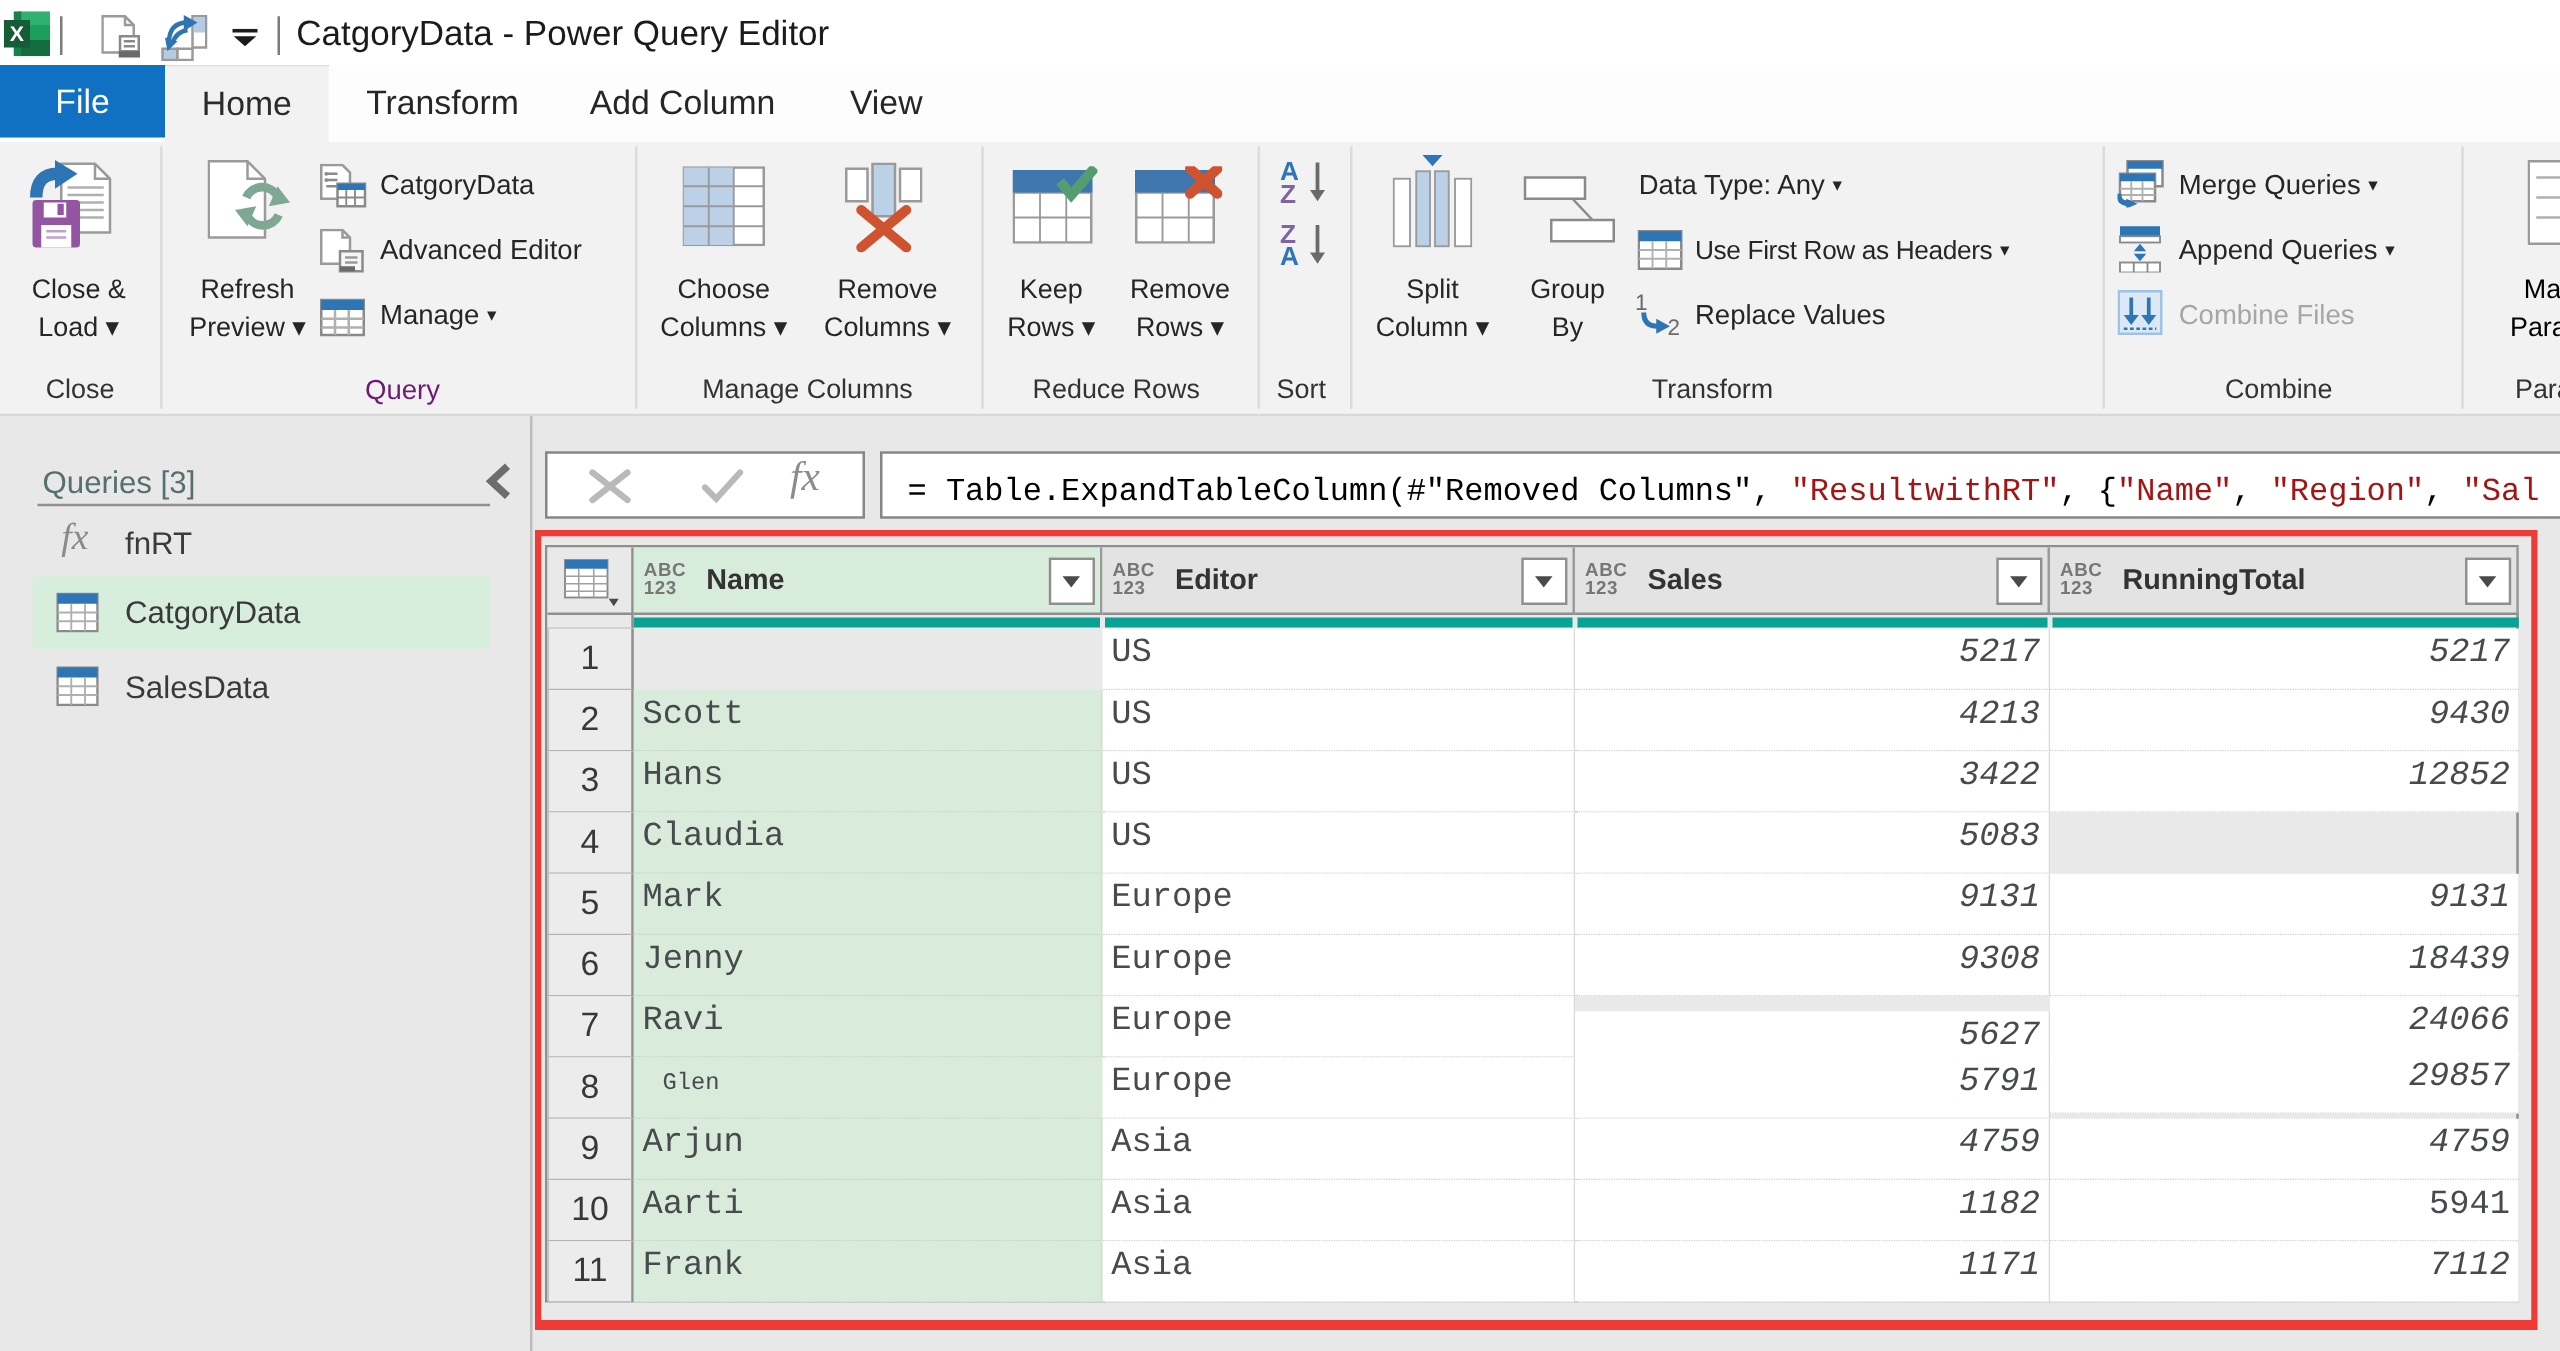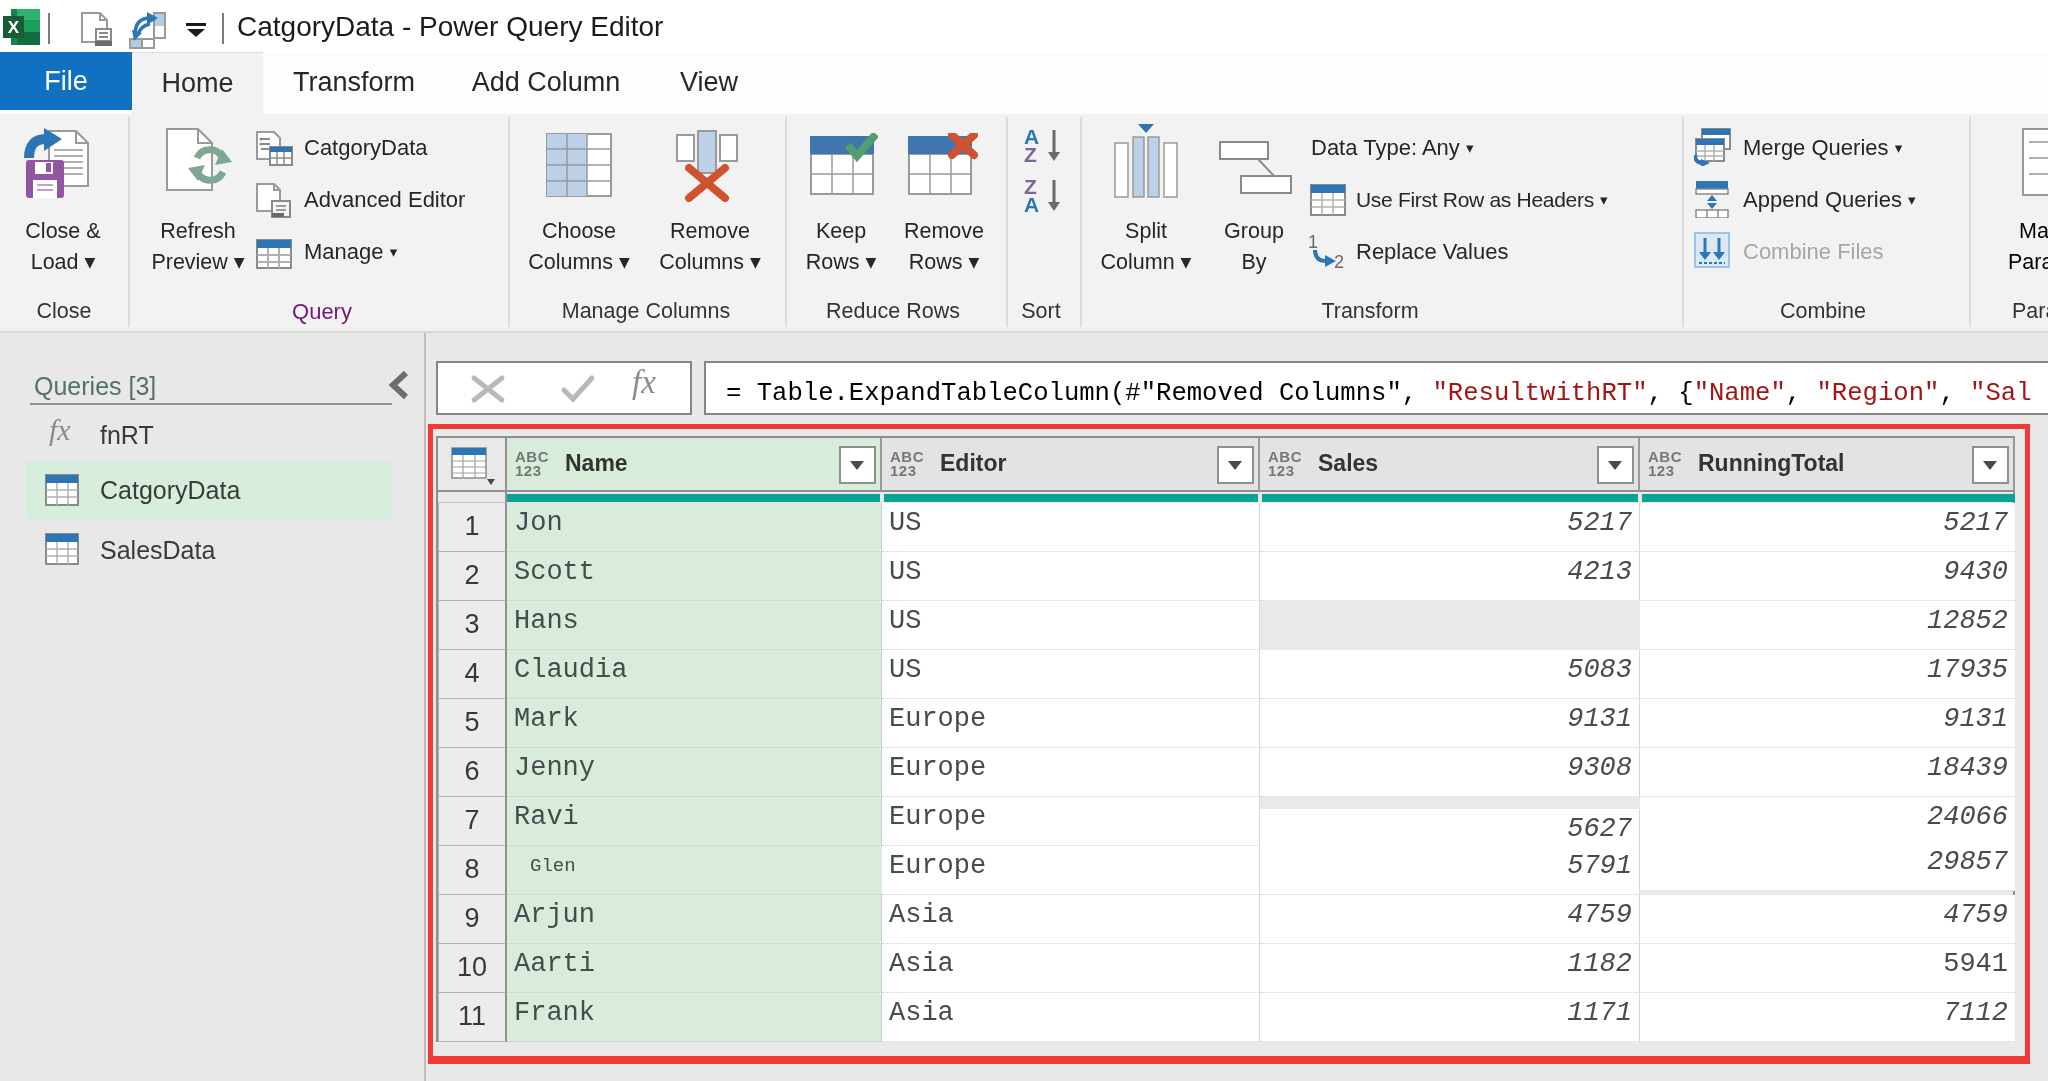--- a/index.html
+++ b/index.html
@@ -348,38 +348,37 @@
 <div class="abs" style="left:1210px;top:12px;font-size:15px;font-weight:bold;color:#777;line-height:13.5px;letter-spacing:0.5px;">ABC<br>123</div>
 <div class="abs" style="left:1260px;top:0;height:54px;line-height:50px;font-size:23px;font-weight:bold;color:#333;">RunningTotal</div>
 <div class="abs" style="left:1534px;top:8px;width:37px;height:38px;background:#fff;border:2px solid #8f8f8f;box-sizing:border-box;"></div>
 <div class="abs" style="left:1545px;top:8px;width:0;height:0;margin-top:15px;border-left:7px solid transparent;border-right:7px solid transparent;border-top:9px solid #4a4a4a;"></div>
 <div class="abs" style="left:0px;top:54px;width:69px;height:11px;background:#e9e9e9;border-right:2px solid #8f8f8f;border-bottom:1px solid #c0c0c0;box-sizing:border-box;"></div>
 <div class="abs" style="left:69px;top:56px;width:373px;height:8px;background:#0ba295;"></div>
 <div class="abs" style="left:446px;top:56px;width:374px;height:8px;background:#0ba295;"></div>
 <div class="abs" style="left:824px;top:56px;width:376px;height:8px;background:#0ba295;"></div>
 <div class="abs" style="left:1204px;top:56px;width:373px;height:8px;background:#0ba295;"></div>
 <div class="abs" style="left:0px;top:65px;width:69px;height:49px;background:#ececec;border:1px solid #b4b4b4;border-right:2px solid #8f8f8f;border-top:none;box-sizing:border-box;text-align:center;line-height:47px;font-size:27px;color:#383838;">1</div>
-<div class="abs" style="left:69px;top:65px;width:375px;height:49px;background:#d9ecdc;border-right:1px solid #c6d8c9;border-bottom:1px dotted #c2cfc4;box-sizing:border-box;font-family:'Liberation Mono',monospace;font-size:27px;color:#474b4d;padding-left:7px;line-height:41px;">Jon</div>
 <div class="abs" style="left:444px;top:65px;width:378px;height:49px;background:#fff;border-right:1px solid #d8d8d8;border-bottom:1px dotted #cfcfcf;box-sizing:border-box;font-family:'Liberation Mono',monospace;font-size:27px;color:#474b4d;padding-left:7px;line-height:41px;">US</div>
 <div class="abs" style="left:822px;top:65px;width:380px;height:49px;background:#fff;border-right:1px solid #d8d8d8;border-bottom:1px dotted #cfcfcf;box-sizing:border-box;font-family:'Liberation Mono',monospace;font-size:27px;color:#474b4d;padding-right:7px;text-align:right;font-style:italic;line-height:41px;">5217</div>
 <div class="abs" style="left:1202px;top:65px;width:375px;height:49px;background:#fff;border-bottom:1px dotted #cfcfcf;box-sizing:border-box;font-family:'Liberation Mono',monospace;font-size:27px;color:#474b4d;padding-right:7px;text-align:right;font-style:italic;line-height:41px;">5217</div>
 <div class="abs" style="left:0px;top:114px;width:69px;height:49px;background:#ececec;border:1px solid #b4b4b4;border-right:2px solid #8f8f8f;border-top:none;box-sizing:border-box;text-align:center;line-height:47px;font-size:27px;color:#383838;">2</div>
 <div class="abs" style="left:69px;top:114px;width:375px;height:49px;background:#d9ecdc;border-right:1px solid #c6d8c9;border-bottom:1px dotted #c2cfc4;box-sizing:border-box;font-family:'Liberation Mono',monospace;font-size:27px;color:#474b4d;padding-left:7px;line-height:41px;">Scott</div>
 <div class="abs" style="left:444px;top:114px;width:378px;height:49px;background:#fff;border-right:1px solid #d8d8d8;border-bottom:1px dotted #cfcfcf;box-sizing:border-box;font-family:'Liberation Mono',monospace;font-size:27px;color:#474b4d;padding-left:7px;line-height:41px;">US</div>
 <div class="abs" style="left:822px;top:114px;width:380px;height:49px;background:#fff;border-right:1px solid #d8d8d8;border-bottom:1px dotted #cfcfcf;box-sizing:border-box;font-family:'Liberation Mono',monospace;font-size:27px;color:#474b4d;padding-right:7px;text-align:right;font-style:italic;line-height:41px;">4213</div>
 <div class="abs" style="left:1202px;top:114px;width:375px;height:49px;background:#fff;border-bottom:1px dotted #cfcfcf;box-sizing:border-box;font-family:'Liberation Mono',monospace;font-size:27px;color:#474b4d;padding-right:7px;text-align:right;font-style:italic;line-height:41px;">9430</div>
 <div class="abs" style="left:0px;top:163px;width:69px;height:49px;background:#ececec;border:1px solid #b4b4b4;border-right:2px solid #8f8f8f;border-top:none;box-sizing:border-box;text-align:center;line-height:47px;font-size:27px;color:#383838;">3</div>
 <div class="abs" style="left:69px;top:163px;width:375px;height:49px;background:#d9ecdc;border-right:1px solid #c6d8c9;border-bottom:1px dotted #c2cfc4;box-sizing:border-box;font-family:'Liberation Mono',monospace;font-size:27px;color:#474b4d;padding-left:7px;line-height:41px;">Hans</div>
 <div class="abs" style="left:444px;top:163px;width:378px;height:49px;background:#fff;border-right:1px solid #d8d8d8;border-bottom:1px dotted #cfcfcf;box-sizing:border-box;font-family:'Liberation Mono',monospace;font-size:27px;color:#474b4d;padding-left:7px;line-height:41px;">US</div>
+<div class="abs" style="left:822px;top:163px;width:380px;height:49px;background:#fff;border-right:1px solid #d8d8d8;border-bottom:1px dotted #cfcfcf;box-sizing:border-box;font-family:'Liberation Mono',monospace;font-size:27px;color:#474b4d;padding-right:7px;text-align:right;font-style:italic;line-height:41px;">3422</div>
 <div class="abs" style="left:1202px;top:163px;width:375px;height:49px;background:#fff;border-bottom:1px dotted #cfcfcf;box-sizing:border-box;font-family:'Liberation Mono',monospace;font-size:27px;color:#474b4d;padding-right:7px;text-align:right;font-style:italic;line-height:41px;">12852</div>
 <div class="abs" style="left:0px;top:212px;width:69px;height:49px;background:#ececec;border:1px solid #b4b4b4;border-right:2px solid #8f8f8f;border-top:none;box-sizing:border-box;text-align:center;line-height:47px;font-size:27px;color:#383838;">4</div>
 <div class="abs" style="left:69px;top:212px;width:375px;height:49px;background:#d9ecdc;border-right:1px solid #c6d8c9;border-bottom:1px dotted #c2cfc4;box-sizing:border-box;font-family:'Liberation Mono',monospace;font-size:27px;color:#474b4d;padding-left:7px;line-height:41px;">Claudia</div>
 <div class="abs" style="left:444px;top:212px;width:378px;height:49px;background:#fff;border-right:1px solid #d8d8d8;border-bottom:1px dotted #cfcfcf;box-sizing:border-box;font-family:'Liberation Mono',monospace;font-size:27px;color:#474b4d;padding-left:7px;line-height:41px;">US</div>
 <div class="abs" style="left:822px;top:212px;width:380px;height:49px;background:#fff;border-right:1px solid #d8d8d8;border-bottom:1px dotted #cfcfcf;box-sizing:border-box;font-family:'Liberation Mono',monospace;font-size:27px;color:#474b4d;padding-right:7px;text-align:right;font-style:italic;line-height:41px;">5083</div>
-<div class="abs" style="left:1202px;top:212px;width:375px;height:49px;background:#fff;border-bottom:1px dotted #cfcfcf;box-sizing:border-box;font-family:'Liberation Mono',monospace;font-size:27px;color:#474b4d;padding-right:7px;text-align:right;font-style:italic;line-height:41px;">17935</div>
 <div class="abs" style="left:0px;top:261px;width:69px;height:49px;background:#ececec;border:1px solid #b4b4b4;border-right:2px solid #8f8f8f;border-top:none;box-sizing:border-box;text-align:center;line-height:47px;font-size:27px;color:#383838;">5</div>
 <div class="abs" style="left:69px;top:261px;width:375px;height:49px;background:#d9ecdc;border-right:1px solid #c6d8c9;border-bottom:1px dotted #c2cfc4;box-sizing:border-box;font-family:'Liberation Mono',monospace;font-size:27px;color:#474b4d;padding-left:7px;line-height:41px;">Mark</div>
 <div class="abs" style="left:444px;top:261px;width:378px;height:49px;background:#fff;border-right:1px solid #d8d8d8;border-bottom:1px dotted #cfcfcf;box-sizing:border-box;font-family:'Liberation Mono',monospace;font-size:27px;color:#474b4d;padding-left:7px;line-height:41px;">Europe</div>
 <div class="abs" style="left:822px;top:261px;width:380px;height:49px;background:#fff;border-right:1px solid #d8d8d8;border-bottom:1px dotted #cfcfcf;box-sizing:border-box;font-family:'Liberation Mono',monospace;font-size:27px;color:#474b4d;padding-right:7px;text-align:right;font-style:italic;line-height:41px;">9131</div>
 <div class="abs" style="left:1202px;top:261px;width:375px;height:49px;background:#fff;border-bottom:1px dotted #cfcfcf;box-sizing:border-box;font-family:'Liberation Mono',monospace;font-size:27px;color:#474b4d;padding-right:7px;text-align:right;font-style:italic;line-height:41px;">9131</div>
 <div class="abs" style="left:0px;top:310px;width:69px;height:49px;background:#ececec;border:1px solid #b4b4b4;border-right:2px solid #8f8f8f;border-top:none;box-sizing:border-box;text-align:center;line-height:47px;font-size:27px;color:#383838;">6</div>
 <div class="abs" style="left:69px;top:310px;width:375px;height:49px;background:#d9ecdc;border-right:1px solid #c6d8c9;border-bottom:1px dotted #c2cfc4;box-sizing:border-box;font-family:'Liberation Mono',monospace;font-size:27px;color:#474b4d;padding-left:7px;line-height:41px;">Jenny</div>
 <div class="abs" style="left:444px;top:310px;width:378px;height:49px;background:#fff;border-right:1px solid #d8d8d8;border-bottom:1px dotted #cfcfcf;box-sizing:border-box;font-family:'Liberation Mono',monospace;font-size:27px;color:#474b4d;padding-left:7px;line-height:41px;">Europe</div>
 <div class="abs" style="left:822px;top:310px;width:380px;height:49px;background:#fff;border-right:1px solid #d8d8d8;border-bottom:1px dotted #cfcfcf;box-sizing:border-box;font-family:'Liberation Mono',monospace;font-size:27px;color:#474b4d;padding-right:7px;text-align:right;font-style:italic;line-height:41px;">9308</div>
 <div class="abs" style="left:1202px;top:310px;width:375px;height:49px;background:#fff;border-bottom:1px dotted #cfcfcf;box-sizing:border-box;font-family:'Liberation Mono',monospace;font-size:27px;color:#474b4d;padding-right:7px;text-align:right;font-style:italic;line-height:41px;">18439</div>

